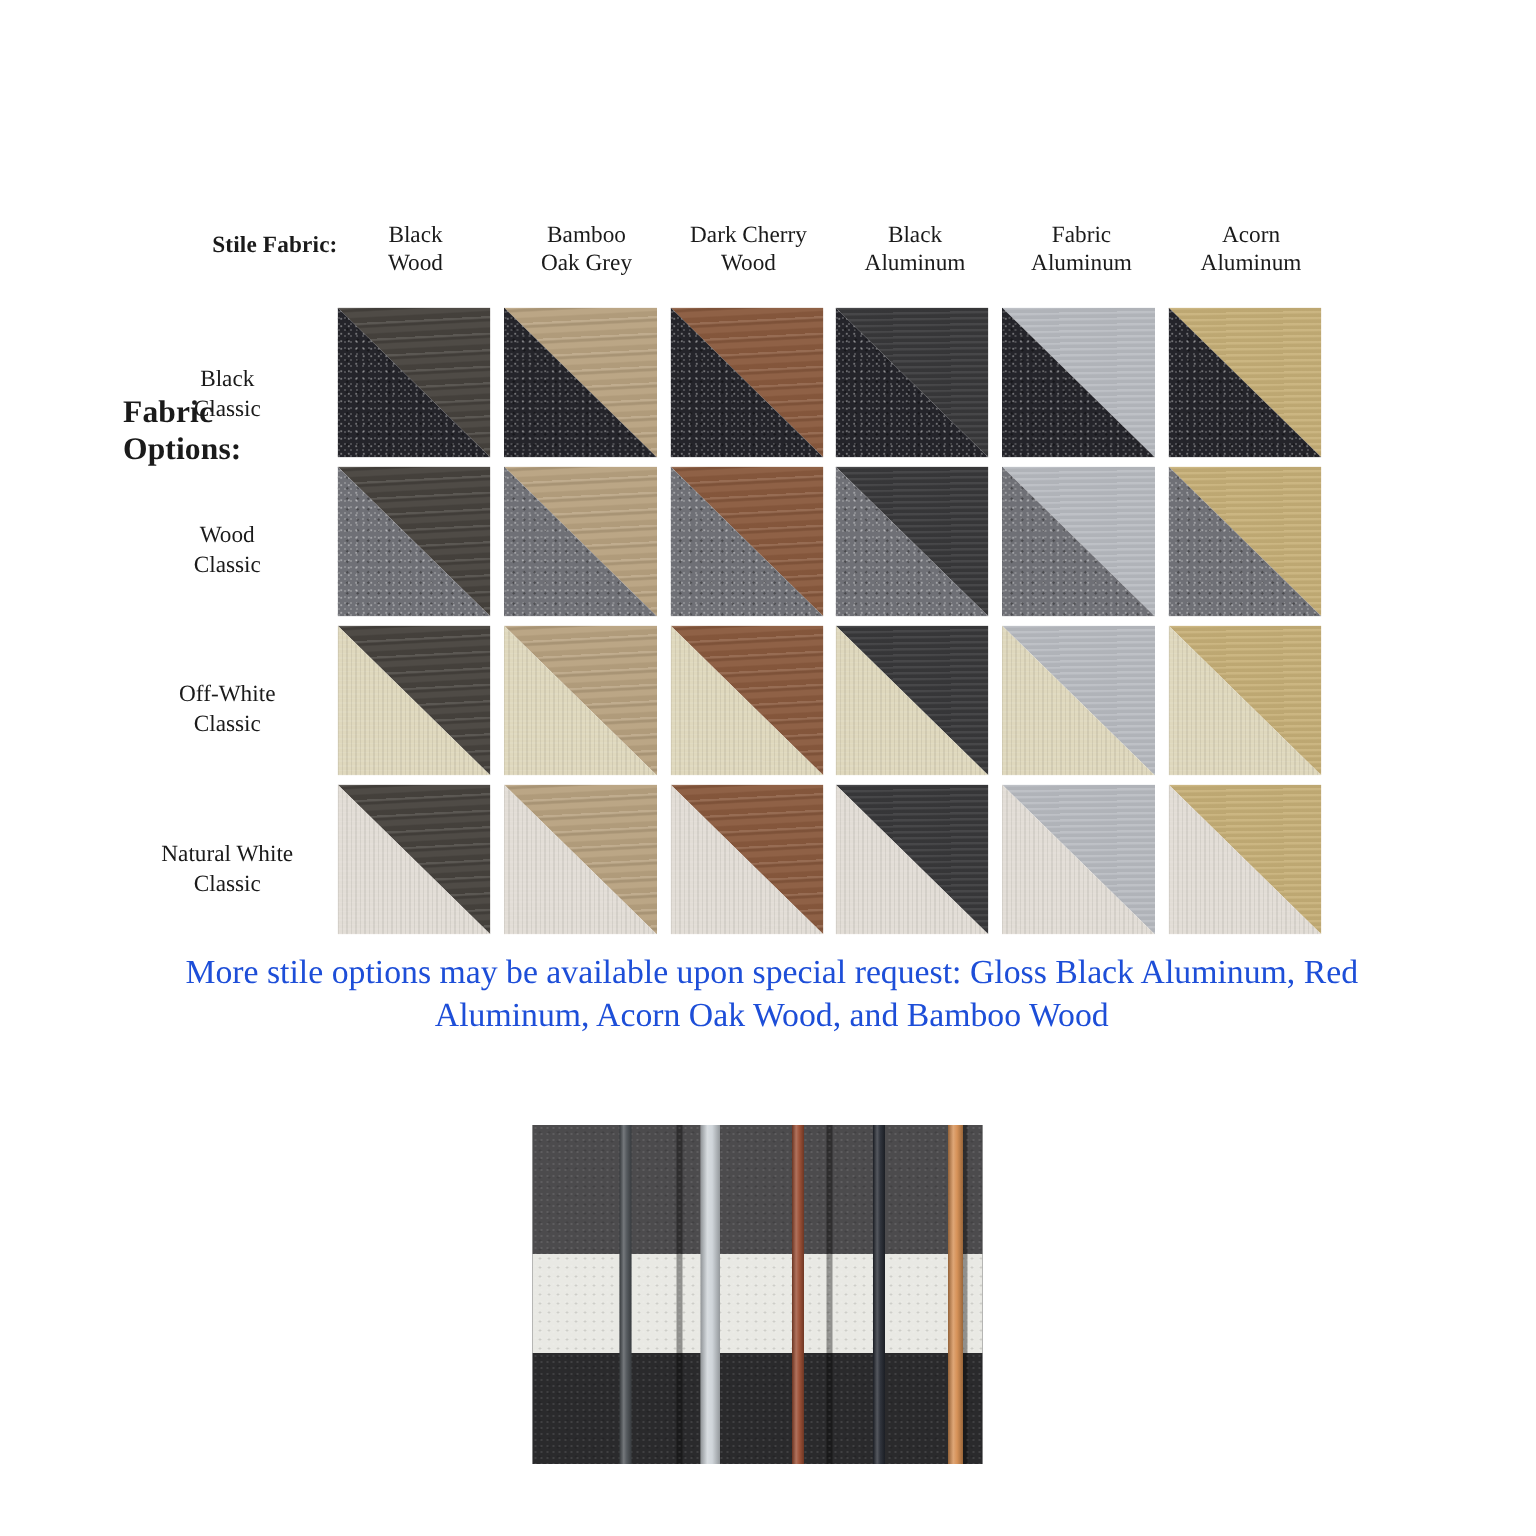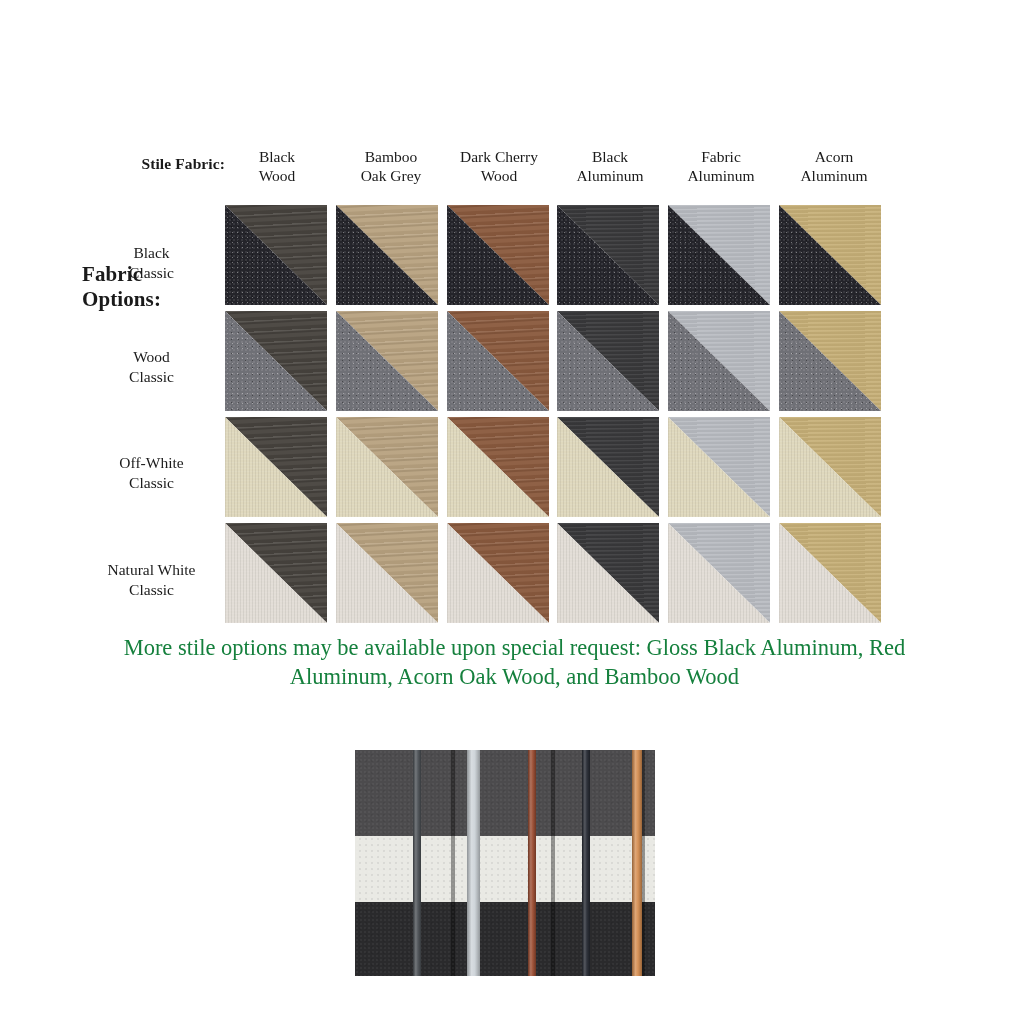--- a/index.html
+++ b/index.html
@@ -88,21 +88,21 @@
     background-image:
       repeating-linear-gradient(90deg, rgba(0,0,0,.08) 0 1px, transparent 1px 3px),
       repeating-linear-gradient(0deg, rgba(255,255,255,.10) 0 1px, transparent 1px 3px);
     opacity:.8;
   }
 
   
   .caption{
     position:absolute; left:92px; top:634px; width:845px;
     text-align:center; font-size:22.5px; line-height:1.28;
-    color:#15803d;
+    color:#1d4ed8;
   }
 
   
   #photo{
     position:absolute; left:355px; top:750px;
     width:300px; height:226px;
     overflow:hidden;
     background:#4a4a4c;
   }
   .bg-band{position:absolute; left:0; width:300px;}

